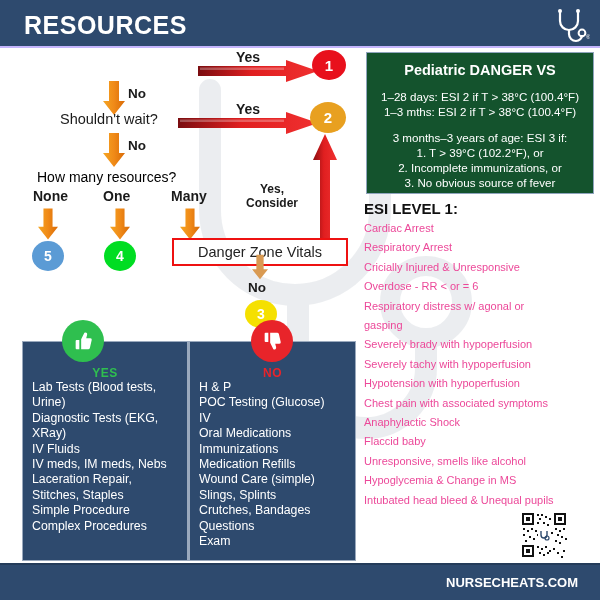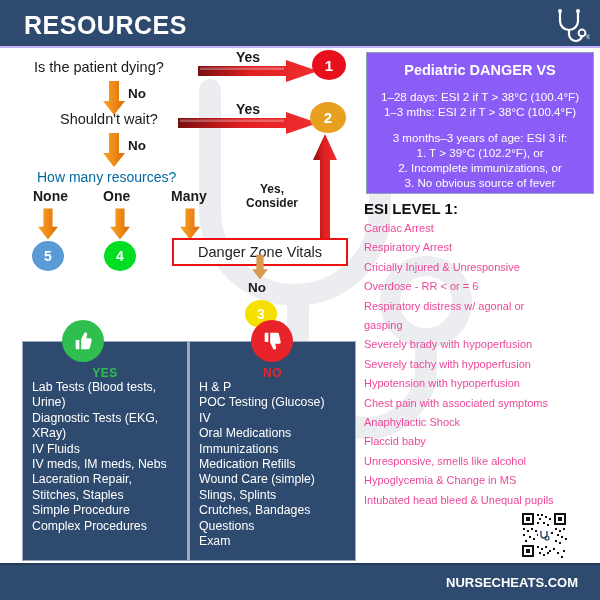--- a/index.html
+++ b/index.html
@@ -31,21 +31,21 @@
     opacity: 0.5; z-index: 0; pointer-events: none;
   }
 
   
   .flow { position: absolute; left: 0; top: 48px; width: 360px; height: 290px; z-index: 2; }
   .q {
     position: absolute; font-size: 14.5px; color: #1a1a1a; white-space: nowrap;
   }
   .lbl { position: absolute; font-size: 13.5px; font-weight: bold; color: #1a1a1a; white-space: nowrap; }
   .lbl-yes { position: absolute; font-size: 14px; font-weight: bold; color: #1a1a1a; white-space: nowrap; }
-  .hdr-res { position: absolute; font-size: 14px; color: #0369a1; white-space: nowrap; }
+  .hdr-res { position: absolute; font-size: 14px; color: #000000; white-space: nowrap; }
   .opt { position: absolute; font-size: 14px; font-weight: bold; color: #1a1a1a; white-space: nowrap; }
   .consider {
     position: absolute; font-size: 12px; font-weight: bold; color: #1a1a1a;
     text-align: center; line-height: 14px; white-space: nowrap;
   }
 
   .circ {
     position: absolute; border-radius: 50%;
     display: flex; align-items: center; justify-content: center;
     color: #ffffff; font-weight: bold;
@@ -54,21 +54,21 @@
     position: absolute;
     background: #ffffff; border: 2px solid #ee1111;
     display: flex; align-items: center; justify-content: center;
     font-size: 14.5px; color: #222222;
   }
   .arrow-down, .arrow-red-h, .arrow-red-v { position: absolute; }
 
   
   .peds {
     position: absolute; left: 366px; top: 52px; width: 228px; height: 142px;
-    background: #8b5cf6; border: 1px solid #8fa4bd;
+    background: #14532d; border: 1px solid #8fa4bd;
     color: #ffffff; text-align: center; z-index: 2;
   }
   .peds-title { font-size: 14.5px; font-weight: bold; margin-top: 9px; }
   .peds-line { font-size: 11.6px; line-height: 15px; }
   .peds-gap { height: 11px; }
 
   .esi-block { position: absolute; left: 364px; top: 200px; width: 234px; z-index: 2; }
   .esi-title { font-size: 15px; font-weight: bold; color: #111111; margin-bottom: 2px; }
   .esi-item { font-size: 11px; color: #ec4899; line-height: 19.4px; }
 
@@ -133,21 +133,20 @@
 <svg class="watermark" viewBox="0 0 330 400">
   <g fill="none" stroke="#d9dde2" stroke-width="22" stroke-linecap="round">
     <path d="M60 20 v120 a85 85 0 0 0 170 0 v-120"></path>
     <path d="M148 232 v58 a68 68 0 0 0 68 68 a60 60 0 0 0 60 -60 v-28"></path>
   </g>
   <circle cx="276" cy="232" r="36" fill="none" stroke="#d9dde2" stroke-width="20"></circle>
 </svg>
 
 <div class="flow">
 
-  <div class="q" style="left:34px; top:11px;">Is the patient dying?</div>
   <div class="lbl-yes" style="left:236px; top:1px;">Yes</div>
   <svg class="arrow-red-h" style="left:198px; top:12px; width:120px; height:22px;" viewBox="0 0 120 22">
     <defs>
       <linearGradient id="rg1" x1="0" y1="0" x2="1" y2="0">
         <stop offset="0" stop-color="#7a0d10"></stop>
           <stop offset="0.45" stop-color="#e01f20"></stop>
         <stop offset="1" stop-color="#f03030"></stop>
       </linearGradient>
     </defs>
     <path d="M0 6 H88 V0 L120 11 L88 22 V16 H0 Z" fill="url(#rg1)"></path>

